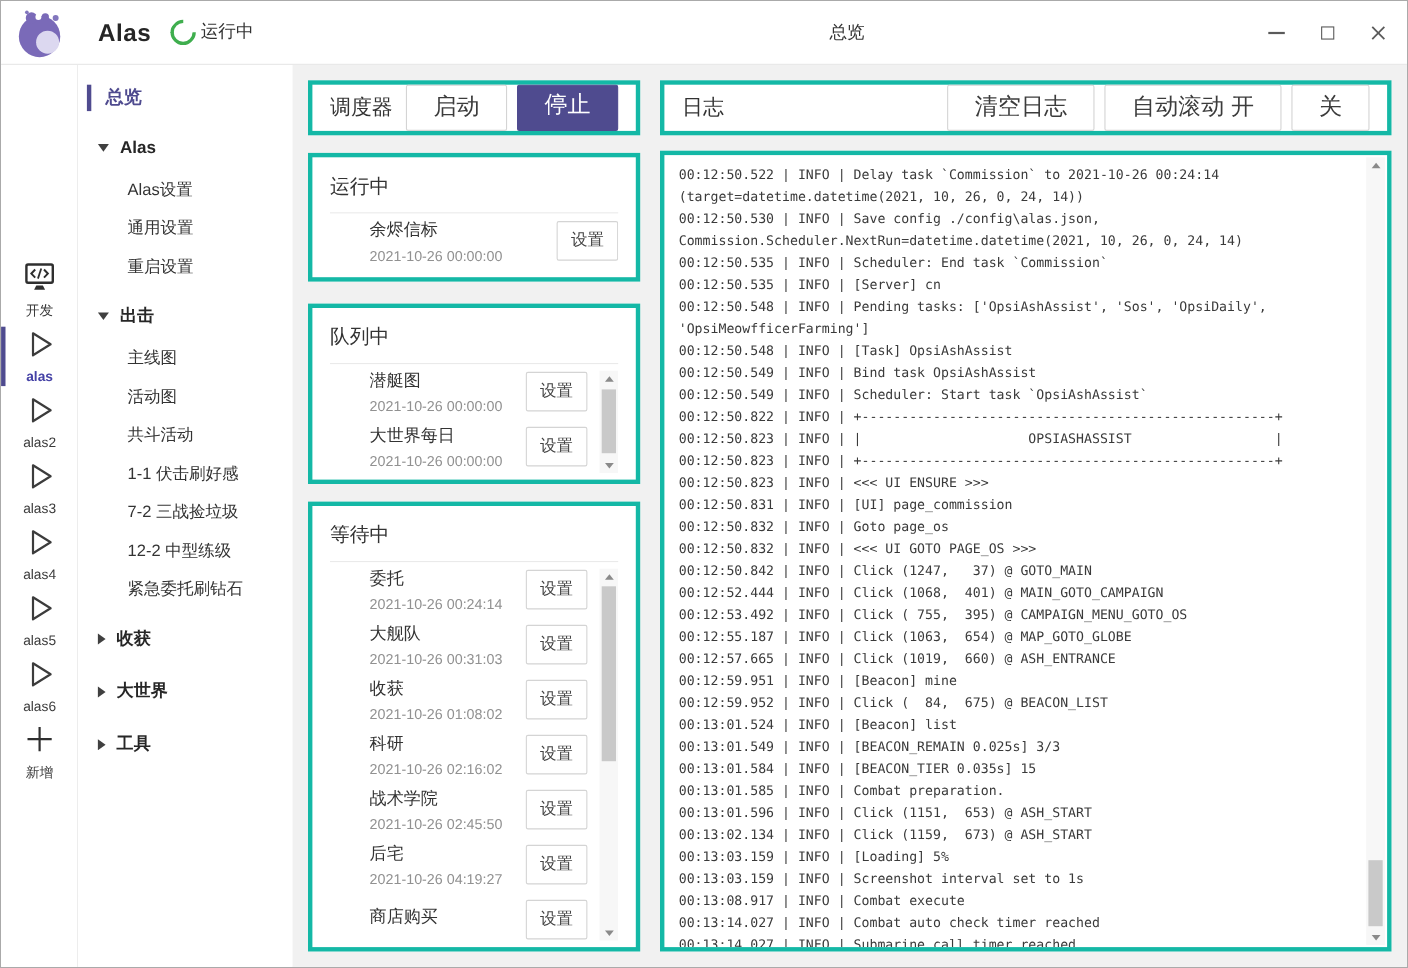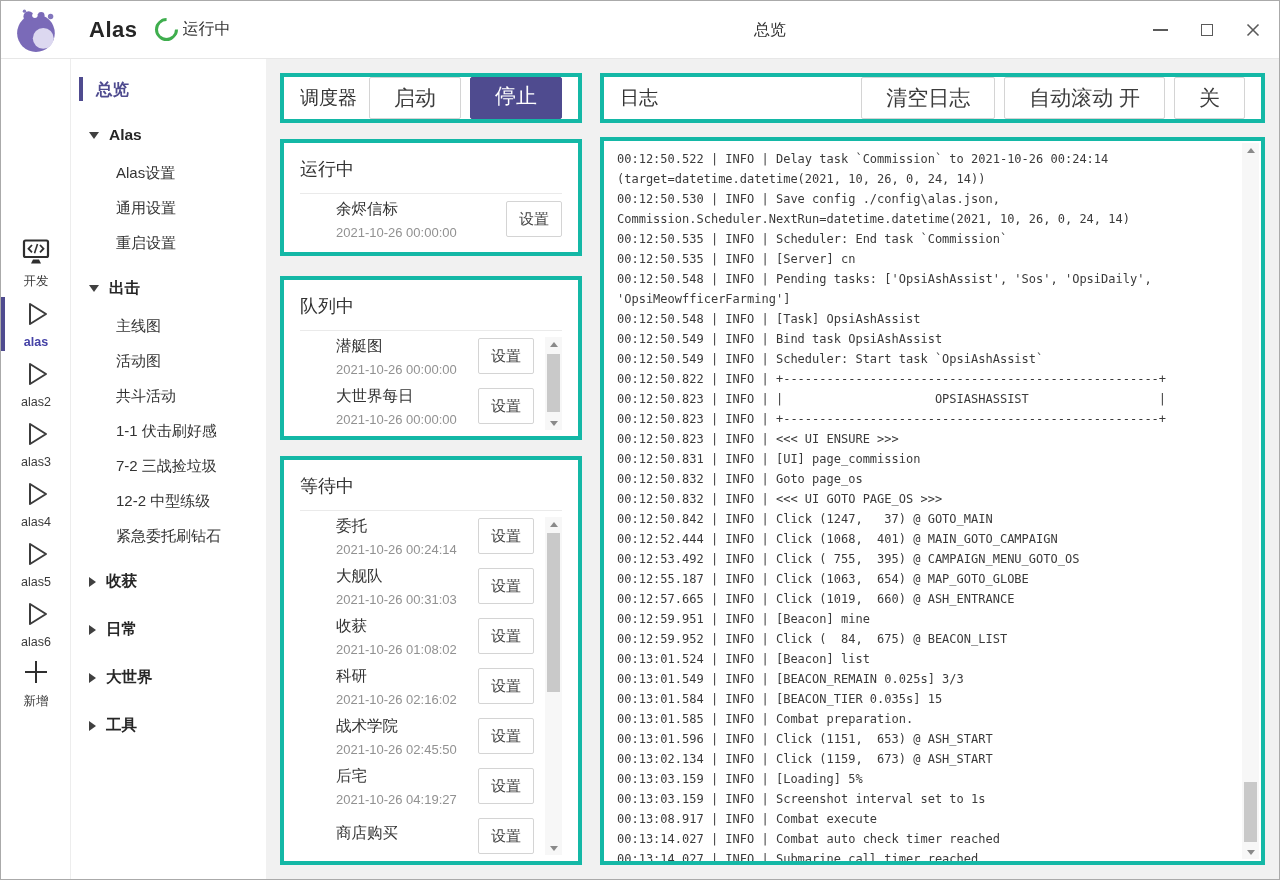--- a/index.html
+++ b/index.html
@@ -212,21 +212,20 @@
         <div class="nav-item nav-child">重启设置</div>
         <div class="nav-item nav-section open">出击</div>
         <div class="nav-item nav-child">主线图</div>
         <div class="nav-item nav-child">活动图</div>
         <div class="nav-item nav-child">共斗活动</div>
         <div class="nav-item nav-child">1-1 伏击刷好感</div>
         <div class="nav-item nav-child">7-2 三战捡垃圾</div>
         <div class="nav-item nav-child">12-2 中型练级</div>
         <div class="nav-item nav-child">紧急委托刷钻石</div>
         <div class="nav-item nav-section closed">收获</div>
-        <div class="nav-item nav-section closed">日常</div>
         <div class="nav-item nav-section closed">大世界</div>
         <div class="nav-item nav-section closed">工具</div>
       </div>
 
     <div class="content">
       <div class="col-left">
         <div class="card header-card">
           <div class="panel-title">调度器</div>
           <div class="hdr-btns">
             <button class="btn">启动</button>

